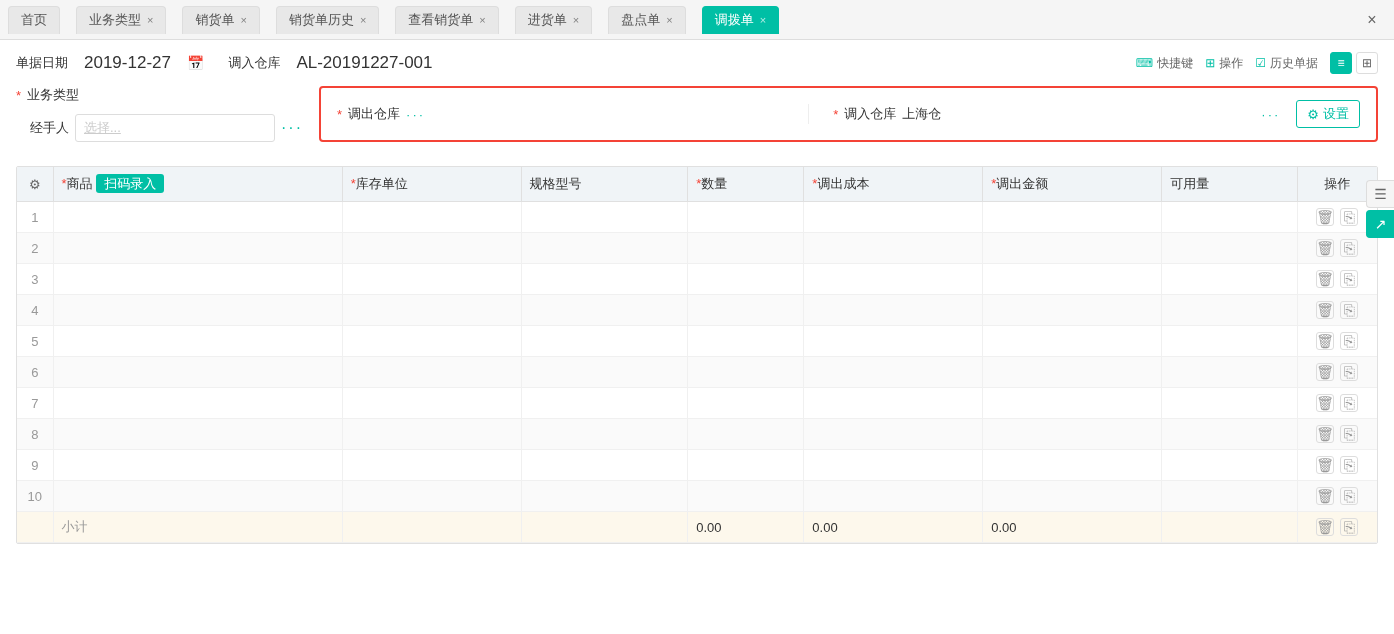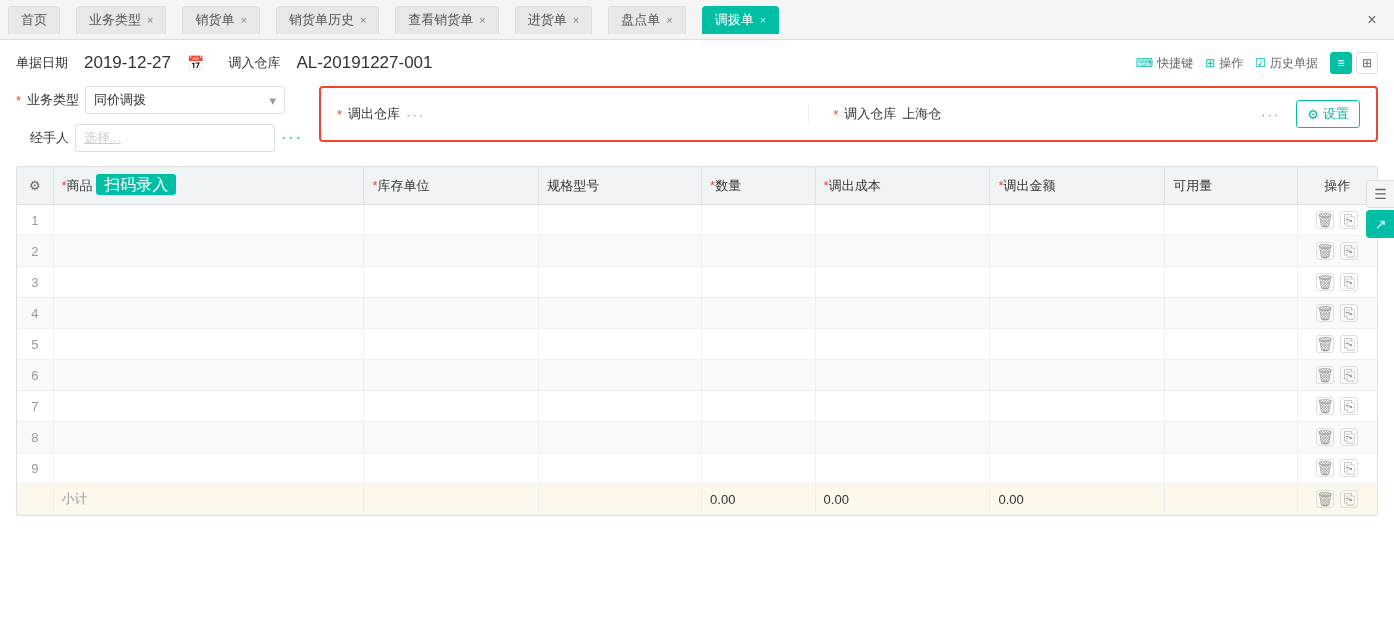--- a/index.html
+++ b/index.html
@@ -83,21 +83,21 @@
     tbody td {
       padding: 6px 8px; border-right: 1px solid #f0f0f0; font-size: 13px; height: 30px;
     }
     tbody td:last-child { border-right: none; }
     .row-num { color: #999; text-align: center; width: 36px; }
     .gear-col { width: 36px; text-align: center; }
     .action-col { width: 80px; text-align: center; }
     .action-icons { display: flex; align-items: center; justify-content: center; gap: 6px; }
     .action-icon { width: 18px; height: 18px; display: flex; align-items: center; justify-content: center; cursor: pointer; color: #999; font-size: 14px; border: 1px solid #ddd; border-radius: 3px; }
     .scan-btn {
-      background: #00bfa5; color: #fff; border-radius: 3px; padding: 2px 8px; font-size: 16px; cursor: pointer;
+      background: #00bfa5; color: #fff; border-radius: 3px; padding: 2px 8px; font-size: 13px; cursor: pointer;
       white-space: nowrap;
     }
     .th-required { color: #f44336; }
     .col-gear { text-align: center; cursor: pointer; color: #666; }
     .subtotal-label { color: #999; }
     .subtotal-value { color: #333; }
 
     
     .right-float {
       position: fixed; right: 0; top: 180px; display: flex; flex-direction: column; gap: 2px; z-index: 100;
@@ -181,24 +181,20 @@
     </div>
   </div>
 
   <div class="top-form-row">
     <div class="top-form-left">
 
       <div class="form-row" style="margin-bottom:0;">
         <div class="form-field">
           <span class="required-star">*</span>
           <span class="field-label">业务类型</span>
-          <div class="form-select">
-            <span class="form-select-value">同价调拨</span>
-            <span class="form-select-arrow">▾</span>
-          </div>
         </div>
       </div>
 
       <div class="form-row" style="margin-bottom:0;">
         <div class="form-field">
           <span style="width:8px;display:inline-block;"></span>
           <span class="field-label">经手人</span>
           <div class="form-select">
             <span class="form-select-value" style="color:#ccc;text-decoration:underline;">选择...</span>
           </div>
@@ -386,20 +382,36 @@
             <td></td>
             <td></td>
             <td></td>
             <td class="action-col">
               <div class="action-icons">
     <div class="action-icon">🗑</div>
     <div class="action-icon">⎘</div>
   </div>
             </td>
           </tr>
+          <tr>
+            <td class="row-num">10</td>
+            <td></td>
+            <td></td>
+            <td></td>
+            <td></td>
+            <td></td>
+            <td></td>
+            <td></td>
+            <td class="action-col">
+              <div class="action-icons">
+    <div class="action-icon">🗑</div>
+    <div class="action-icon">⎘</div>
+  </div>
+            </td>
+          </tr>
           <tr class="subtotal-row">
             <td></td>
             <td class="subtotal-label">小计</td>
             <td></td>
             <td></td>
             <td class="subtotal-value">0.00</td>
             <td class="subtotal-value">0.00</td>
             <td class="subtotal-value">0.00</td>
             <td></td>
             <td class="action-col">

